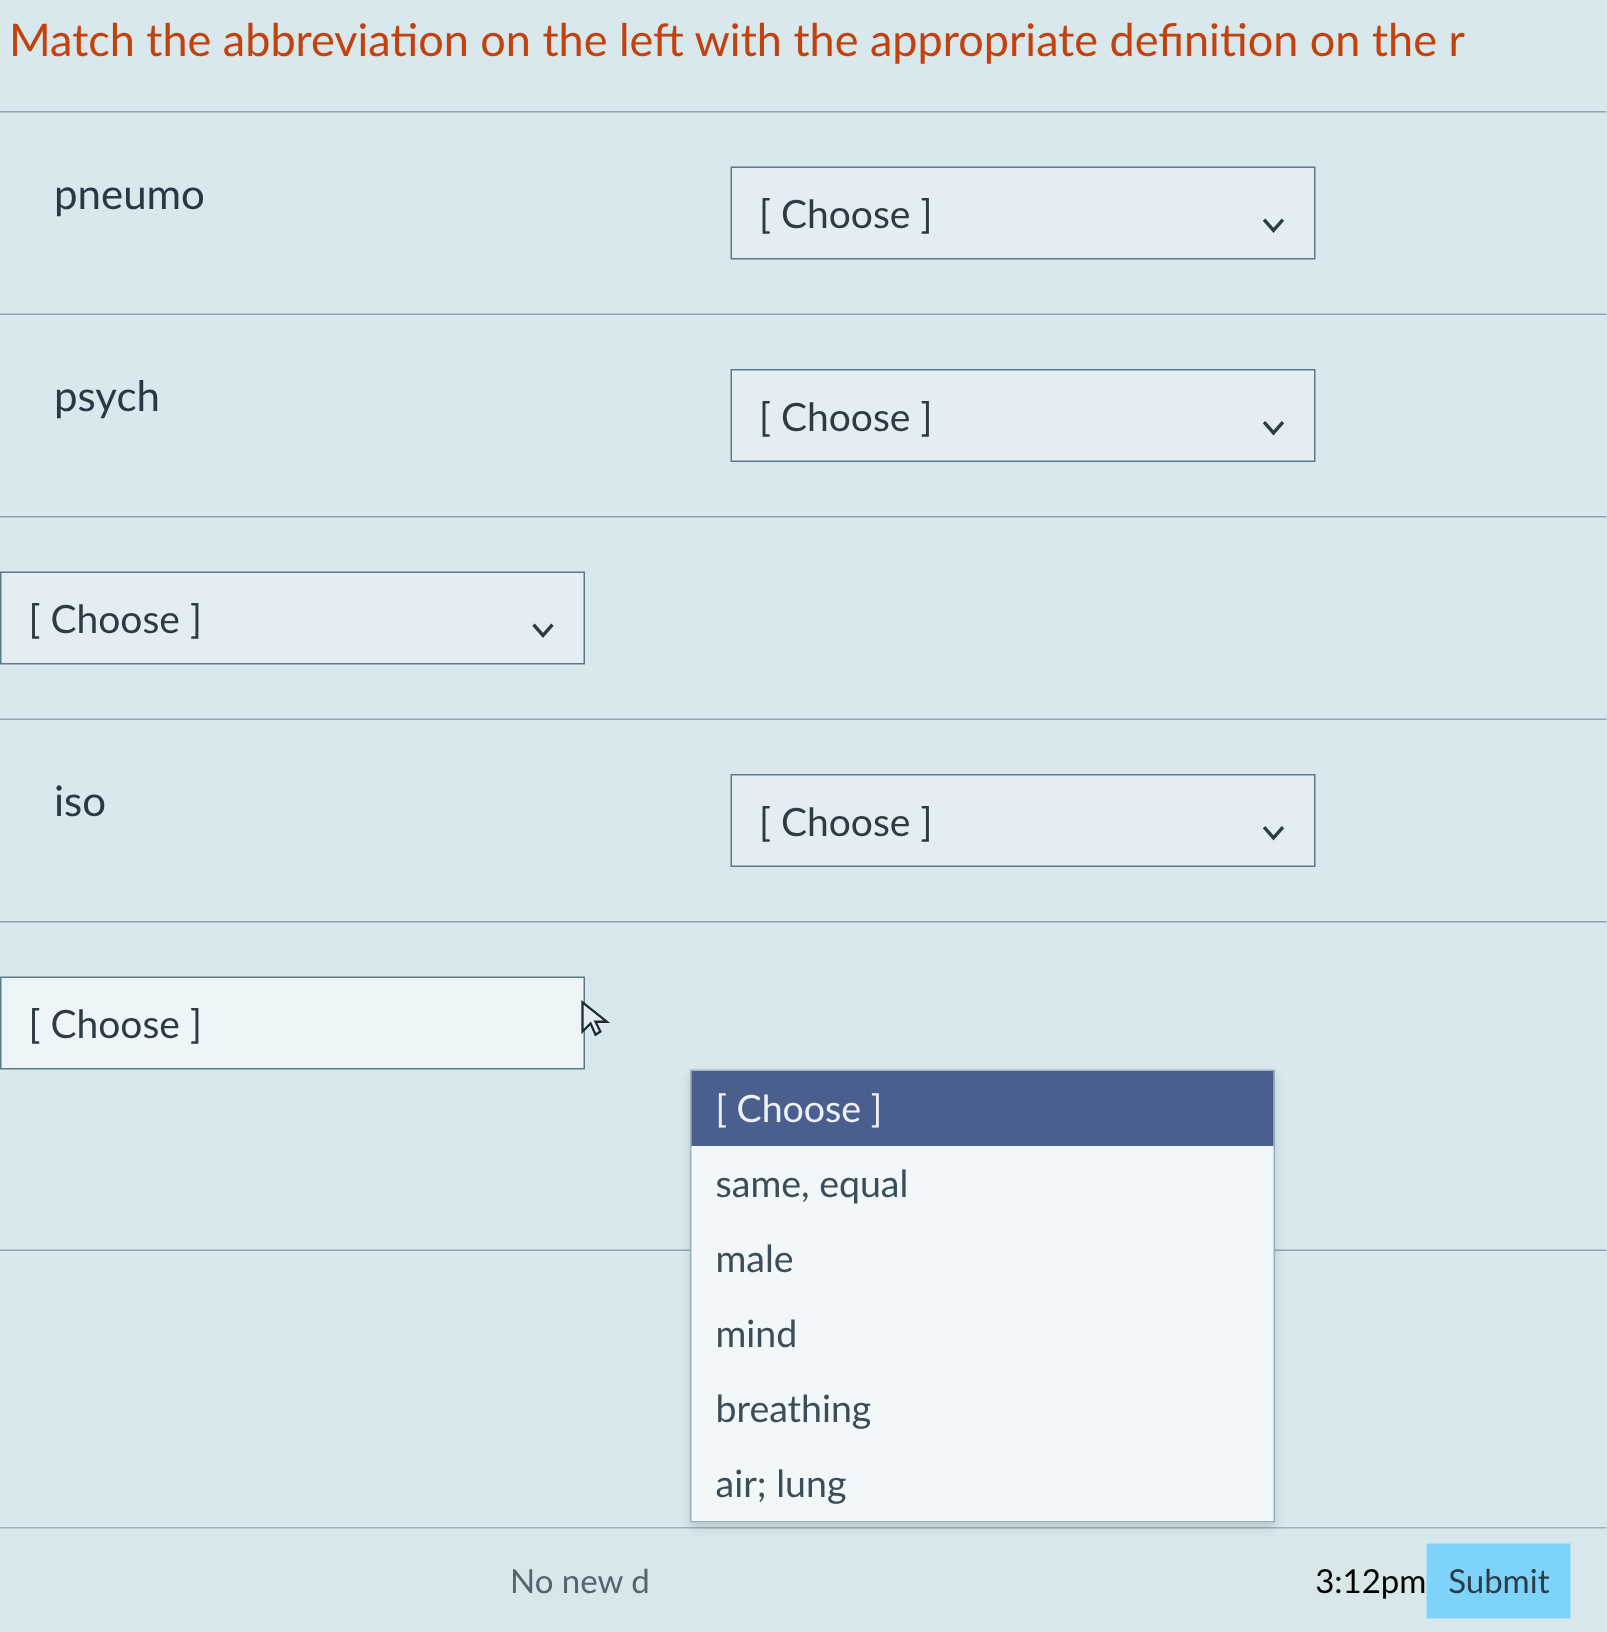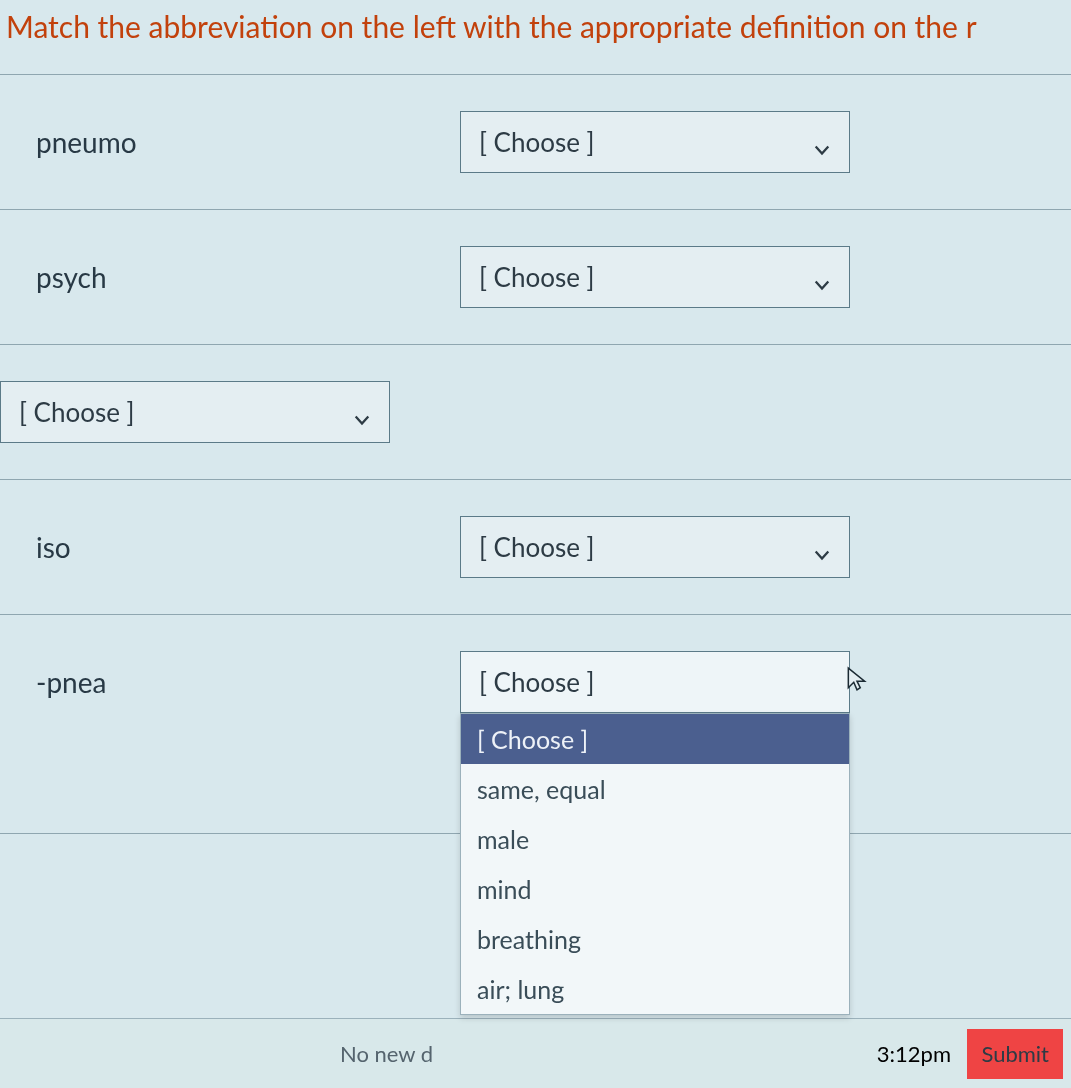--- a/index.html
+++ b/index.html
@@ -16,24 +16,24 @@
     font-size: 30px;
     padding: 8px 6px 30px 6px;
     color: #c2410c;
     white-space: nowrap;
   }
   .rows {
     border-top: 1px solid #8fa6b0;
   }
   .row {
     display: flex;
-    align-items: center;
     border-bottom: 1px solid #8fa6b0;
     padding: 36px 0 36px 0;
     position: relative;
+    gap: 27px;
   }
   .row.last { border-bottom: 1px solid #8fa6b0; padding-bottom: 120px; }
   .term {
     width: 460px;
     padding-left: 36px;
     font-size: 28px;
     color: #283945;
   }
   .select {
     width: 390px;
@@ -102,24 +102,24 @@
     left: 340px;
     color: #55646e;
   }
   .footer .time {
     position: absolute;
     right: 120px;
     color: #000000;
   }
   .footer .submit {
     position: absolute;
-    right: 8px;
+    right: 24px;
     height: 50px;
     padding: 0 14px 0 14px;
-    background: #ef4444;
+    background: #7dd3fc;
     color: #2d3b45;
     display: flex;
     align-items: center;
     cursor: pointer;
   }
 </style>
 </head>
 <body>
 
 <div class="instruction">Match the abbreviation on the left with the appropriate definition on the r</div>
@@ -167,21 +167,20 @@
       <span class="label">[ Choose ]</span>
       <span class="chevron">
         <svg viewBox="0 0 20 20">
             <path d="M3 6 L10 14 L17 6" fill="none" stroke="#2d3b45" stroke-width="2.5"></path>
           </svg>
       </span>
     </div>
   </div>
 
   <div class="row last" style="position:relative;">
-    <div class="term">-pnea</div>
     <div class="select open" style="position:relative;">
       <span class="label">[ Choose ]</span>
       <span class="cursor-glyph">
         <svg width="26" height="26" viewBox="0 0 24 24">
             <path d="M4 2 L4 20 L9 15 L12 22 L15 20 L12 14 L19 14 Z" fill="#e4eef2" stroke="#1b2a33" stroke-width="1.4"></path>
           </svg>
       </span>
     </div>
 
     <div class="dropdown">

